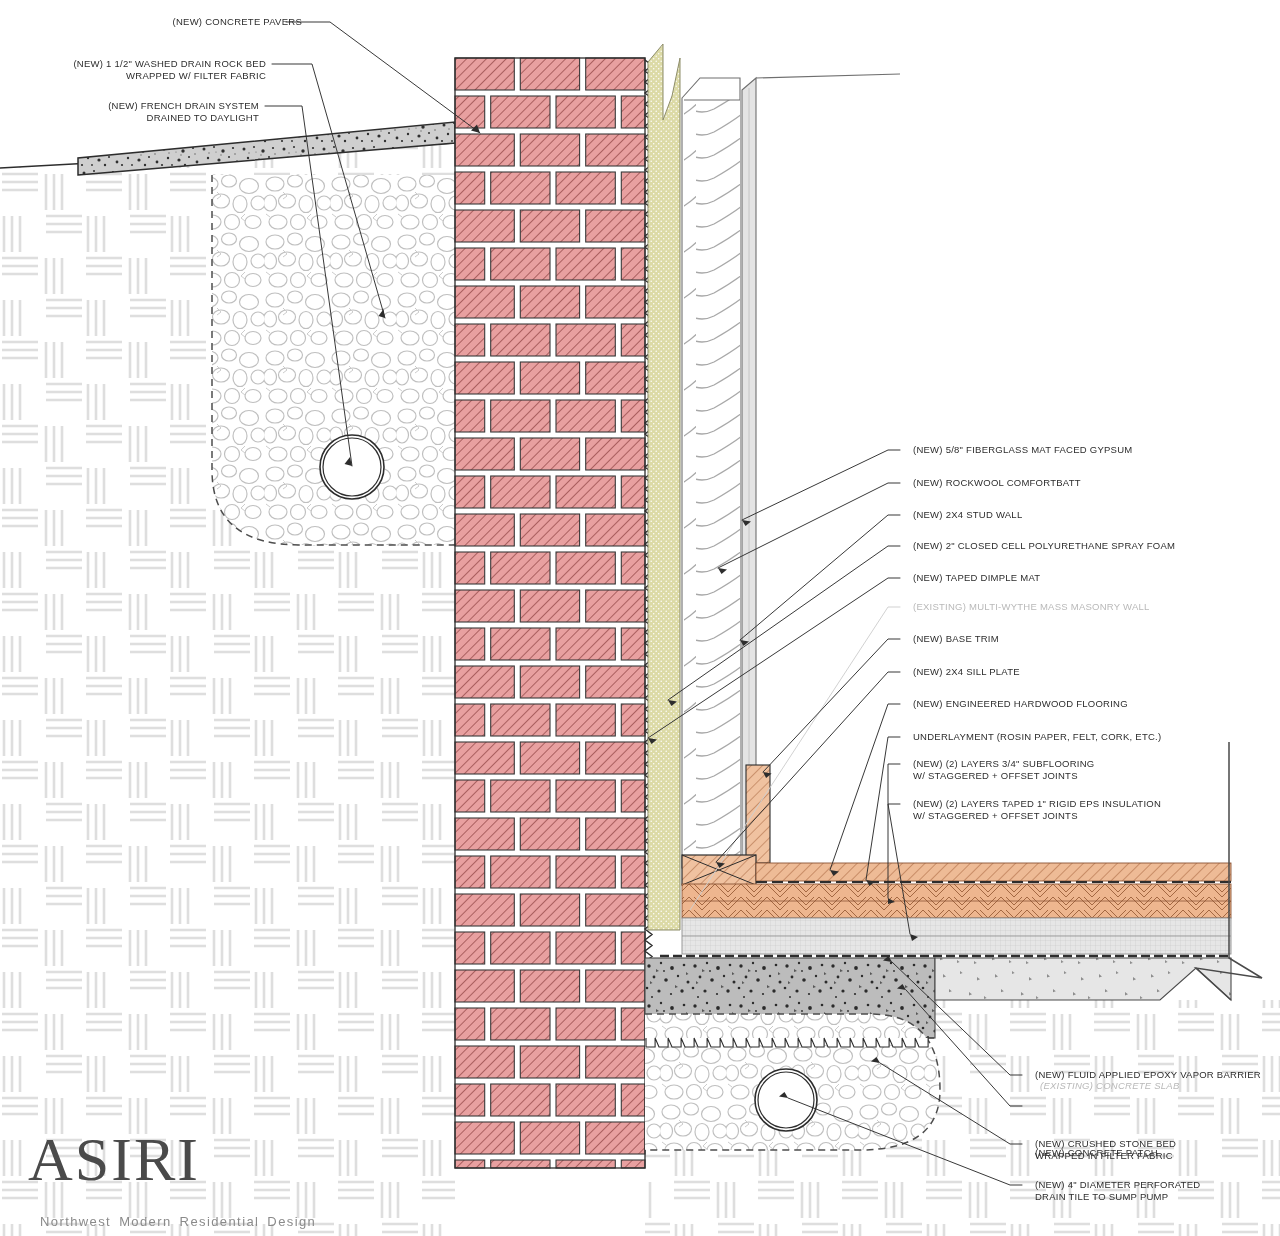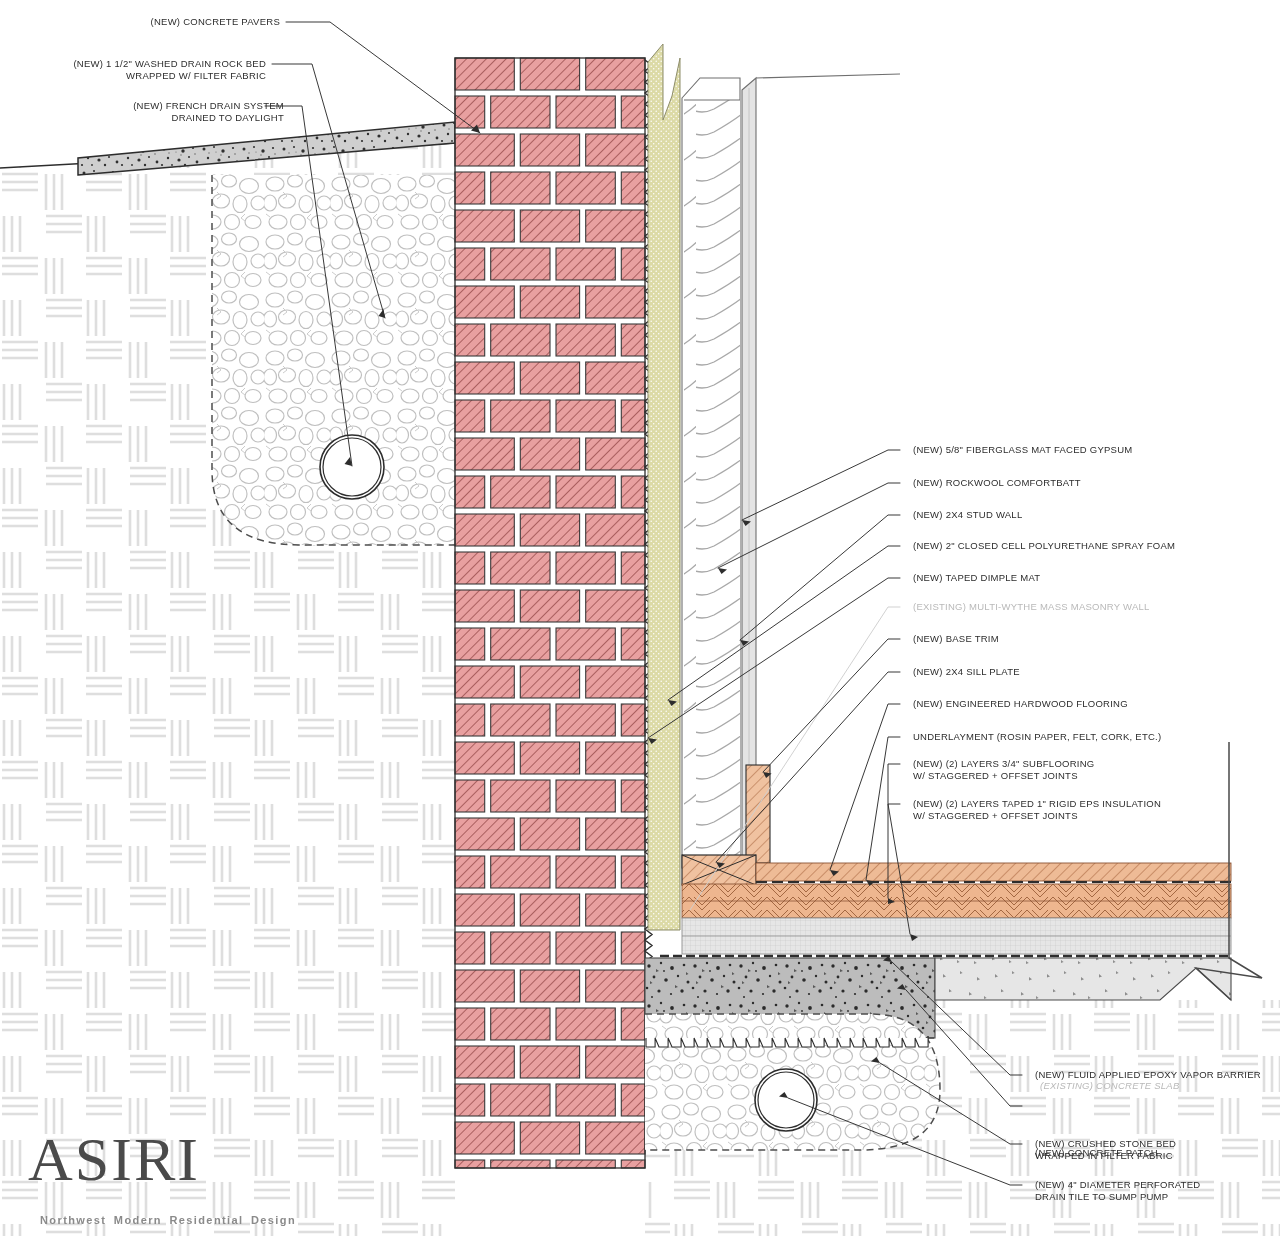--- a/index.html
+++ b/index.html
@@ -56,25 +56,24 @@
     font-family:"Liberation Serif", serif;
     font-size:41px;
     line-height:41px;
     letter-spacing:1px;
     color:#7a7a7a;
   }
   #logo .tagline{
     position:absolute;
     left:12px; top:90px;
     font-family:"Liberation Sans", sans-serif;
-    font-size:11px;
+    font-size:13px;
     letter-spacing:1.4px;
     color:#8a8a8a;
     word-spacing:3px;
-    font-weight:bold;
   }
 </style>
 </head>
 <body>
 
 <div id="sheet">
 
 <svg id="art" viewBox="0 0 1280 1236">
   <defs>
 
@@ -468,24 +467,24 @@
     <path d="M880 1063 l9 1.5 l-5.5 4.5z" transform="rotate(180 880 1063)"></path>
     <path d="M788 1098 l9 1.5 l-5.5 4.5z" transform="rotate(180 788 1098)"></path>
     <path d="M385 318 l-1.5 -9 l-5 7z"></path>
     <path d="M352 466 l-2 -9 l-5.5 7z"></path>
     <path d="M480 133 l-3 -8.5 l-6 6z"></path>
   </g>
 
   </g>
 </svg>
 
-<div class="note left" style="left:0px; top:16px; width:280px;">(NEW) CONCRETE PAVERS</div>
+<div class="note left" style="left:0px; top:16px; width:280px;padding-left:22px;">(NEW) CONCRETE PAVERS</div>
 <div class="note left" style="left:0px; top:58px; width:266px;">(NEW) 1 1/2" WASHED DRAIN ROCK BED
 WRAPPED W/ FILTER FABRIC</div>
-<div class="note left" style="left:0px; top:100px; width:259px;margin-left:25px;">(NEW) FRENCH DRAIN SYSTEM
+<div class="note left" style="left:0px; top:100px; width:259px;">(NEW) FRENCH DRAIN SYSTEM
 DRAINED TO DAYLIGHT</div>
 
 <div class="note right" style="left:913px; top:444px;">(NEW) 5/8" FIBERGLASS MAT FACED GYPSUM</div>
 <div class="note right" style="left:913px; top:477px;text-align:right;">(NEW) ROCKWOOL COMFORTBATT</div>
 <div class="note right" style="left:913px; top:509px;">(NEW) 2X4 STUD WALL</div>
 <div class="note right" style="left:913px; top:540px;">(NEW) 2" CLOSED CELL POLYURETHANE SPRAY FOAM</div>
 <div class="note right" style="left:913px; top:572px;">(NEW) TAPED DIMPLE MAT</div>
 <div class="note right faded" style="left:913px; top:601px;">(EXISTING) MULTI-WYTHE MASS MASONRY WALL</div>
 <div class="note right" style="left:913px; top:633px;">(NEW) BASE TRIM</div>
 <div class="note right" style="left:913px; top:666px;">(NEW) 2X4 SILL PLATE</div>

